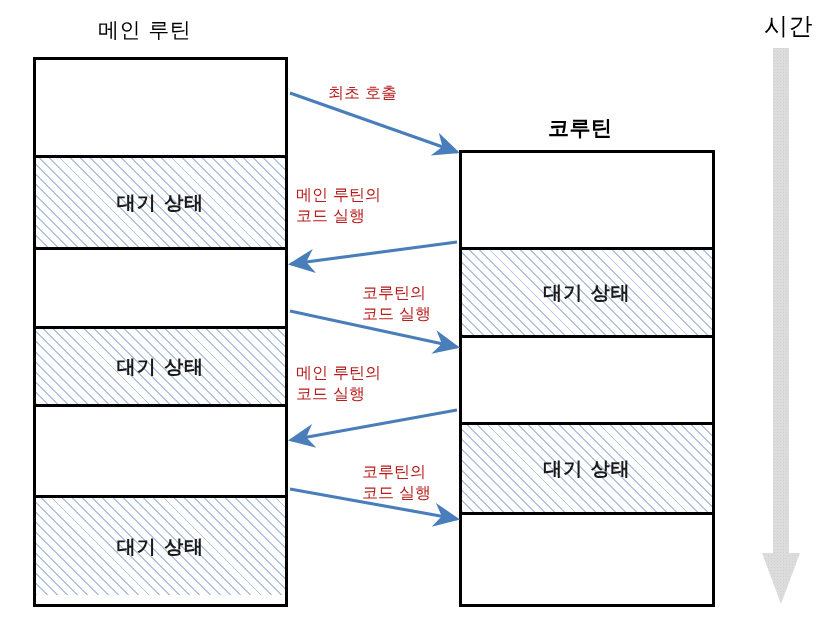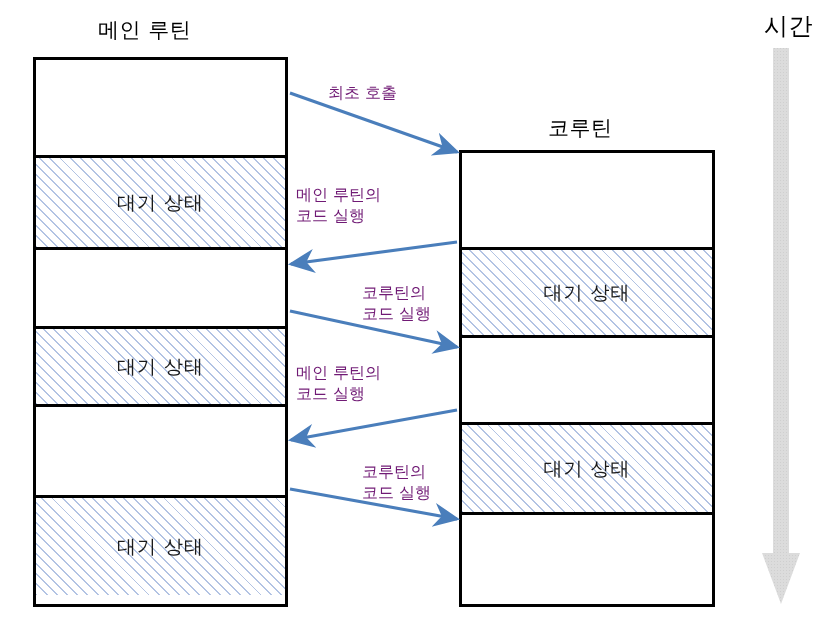--- a/index.html
+++ b/index.html
@@ -22,29 +22,30 @@
 
   
   .col-title {
     position: absolute;
     font-size: 21px;
     color: #000000;
     white-space: nowrap;
     letter-spacing: 0.5px;
   }
   #title-main  { left: 98px;  top: 16px; }
-  #title-coro  { left: 548px; top: 114px; }
+  #title-coro  { left: 548px; top: 114px; font-weight: bold; }
   #title-time  { left: 764px; top: 10px; font-size: 24px; }
 
   
   .column {
     position: absolute;
     border: 3px solid #000000;
     box-sizing: border-box;
     background: #ffffff;
+    font-weight: bold;
   }
   #column-main { left: 33px;  top: 57px;  width: 255px; height: 550px; }
   #column-coro { left: 459px; top: 150px; width: 256px; height: 457px; }
 
   .segment {
     position: relative;
     box-sizing: border-box;
     display: flex;
     align-items: center;
     justify-content: center;
@@ -81,21 +82,21 @@
     top: 0;
     width: 834px;
     height: 628px;
     pointer-events: none;
   }
 
   
   .edge-label {
     position: absolute;
     font-size: 16px;
-    color: #701a75;
+    color: #b91c1c;
     line-height: 1.32;
     white-space: pre;
     z-index: 5;
   }
   #label-first-call { left: 328px; top: 82px; }
   #label-main-1     { left: 296px; top: 184px; }
   #label-coro-1     { left: 362px; top: 282px; }
   #label-main-2     { left: 296px; top: 362px; }
   #label-coro-2     { left: 362px; top: 461px; }
 

